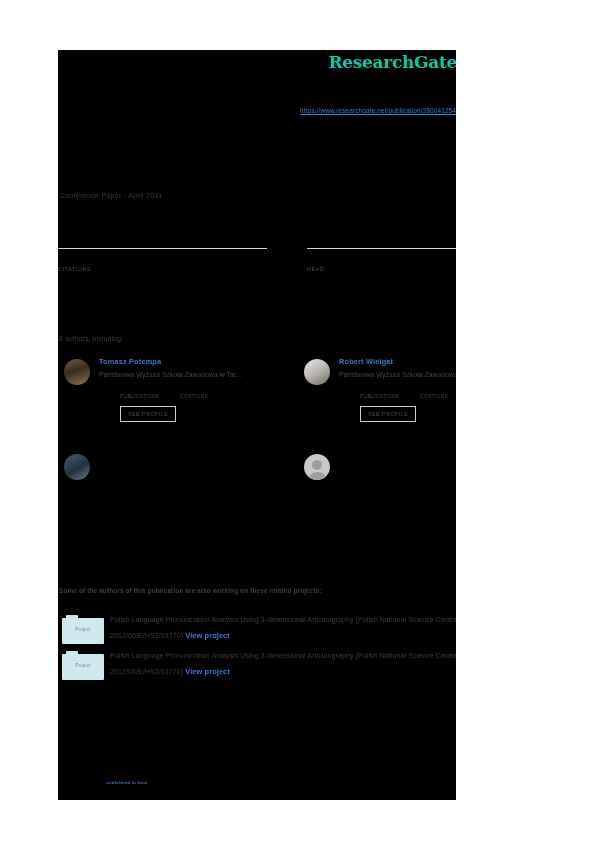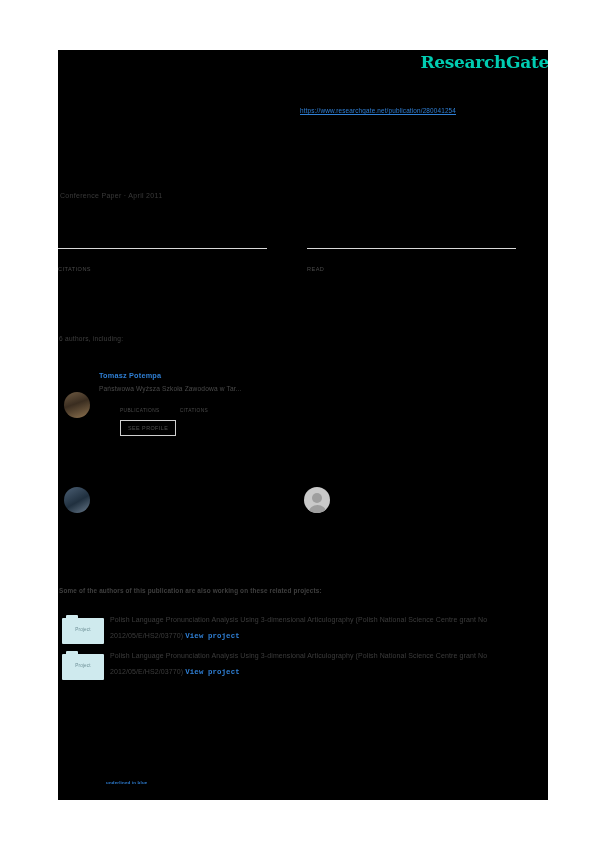--- a/index.html
+++ b/index.html
@@ -13,21 +13,21 @@
     font-family: "Liberation Sans", sans-serif;
     position: relative;
     overflow: hidden;
   }
 
   
   #page-sheet {
     position: absolute;
     left: 58px;
     top: 50px;
-    width: 490px;
+    width: 398px;
     height: 750px;
     background: #000000;
     overflow: hidden;
   }
 
   
   .rg-logo {
     position: absolute;
     right: -1px;
     top: 2px;
@@ -106,21 +106,21 @@
     left: 6px;
     top: 305px;
     width: 480px;
   }
   .author-row {
     display: flex;
   }
   .author-card {
     width: 240px;
     display: flex;
-    align-items: center;
+    align-items: flex-start;
     height: 95px;
   }
   .avatar {
     width: 26px;
     height: 26px;
     border-radius: 50%;
     flex: 0 0 26px;
     margin-top: 4px;
     overflow: hidden;
     position: relative;
@@ -267,21 +267,20 @@
     line-height: 16px;
     color: #3d3d3d;
     letter-spacing: 0.1px;
     max-width: 400px;
   }
   .view-project {
     color: #2f7fd4;
     font-weight: bold;
     font-size: 7.4px;
     white-space: nowrap;
-    font-family: Liberation Mono, monospace;
   }
 
   
   .footer-note {
     position: absolute;
     left: 48px;
     top: 730px;
     font-size: 4.4px;
     color: #2f7fd4;
     font-weight: bold;
@@ -334,20 +333,41 @@
             </div>
             <div class="stat">
               <div class="stat-num"></div>
               <div class="stat-label">CITATIONS</div>
             </div>
           </div>
           <div class="see-profile">SEE PROFILE</div>
         </div>
       </div>
 
+      <div class="author-card">
+        <div class="avatar a2">
+          
+          
+        </div>
+        <div class="author-info">
+          <div class="author-name">Robert Wielgat</div>
+          <div class="author-affil">Państwowa Wyższa Szkoła Zawodowa w Tar...</div>
+          <div class="author-stats">
+            <div class="stat">
+              <div class="stat-num"></div>
+              <div class="stat-label">PUBLICATIONS</div>
+            </div>
+            <div class="stat">
+              <div class="stat-num"></div>
+              <div class="stat-label">CITATIONS</div>
+            </div>
+          </div>
+          <div class="see-profile">SEE PROFILE</div>
+        </div>
+      </div>
 
     </div>
 
     <div class="author-row">
 
       <div class="author-card">
         <div class="avatar a3">
           
           
         </div>

